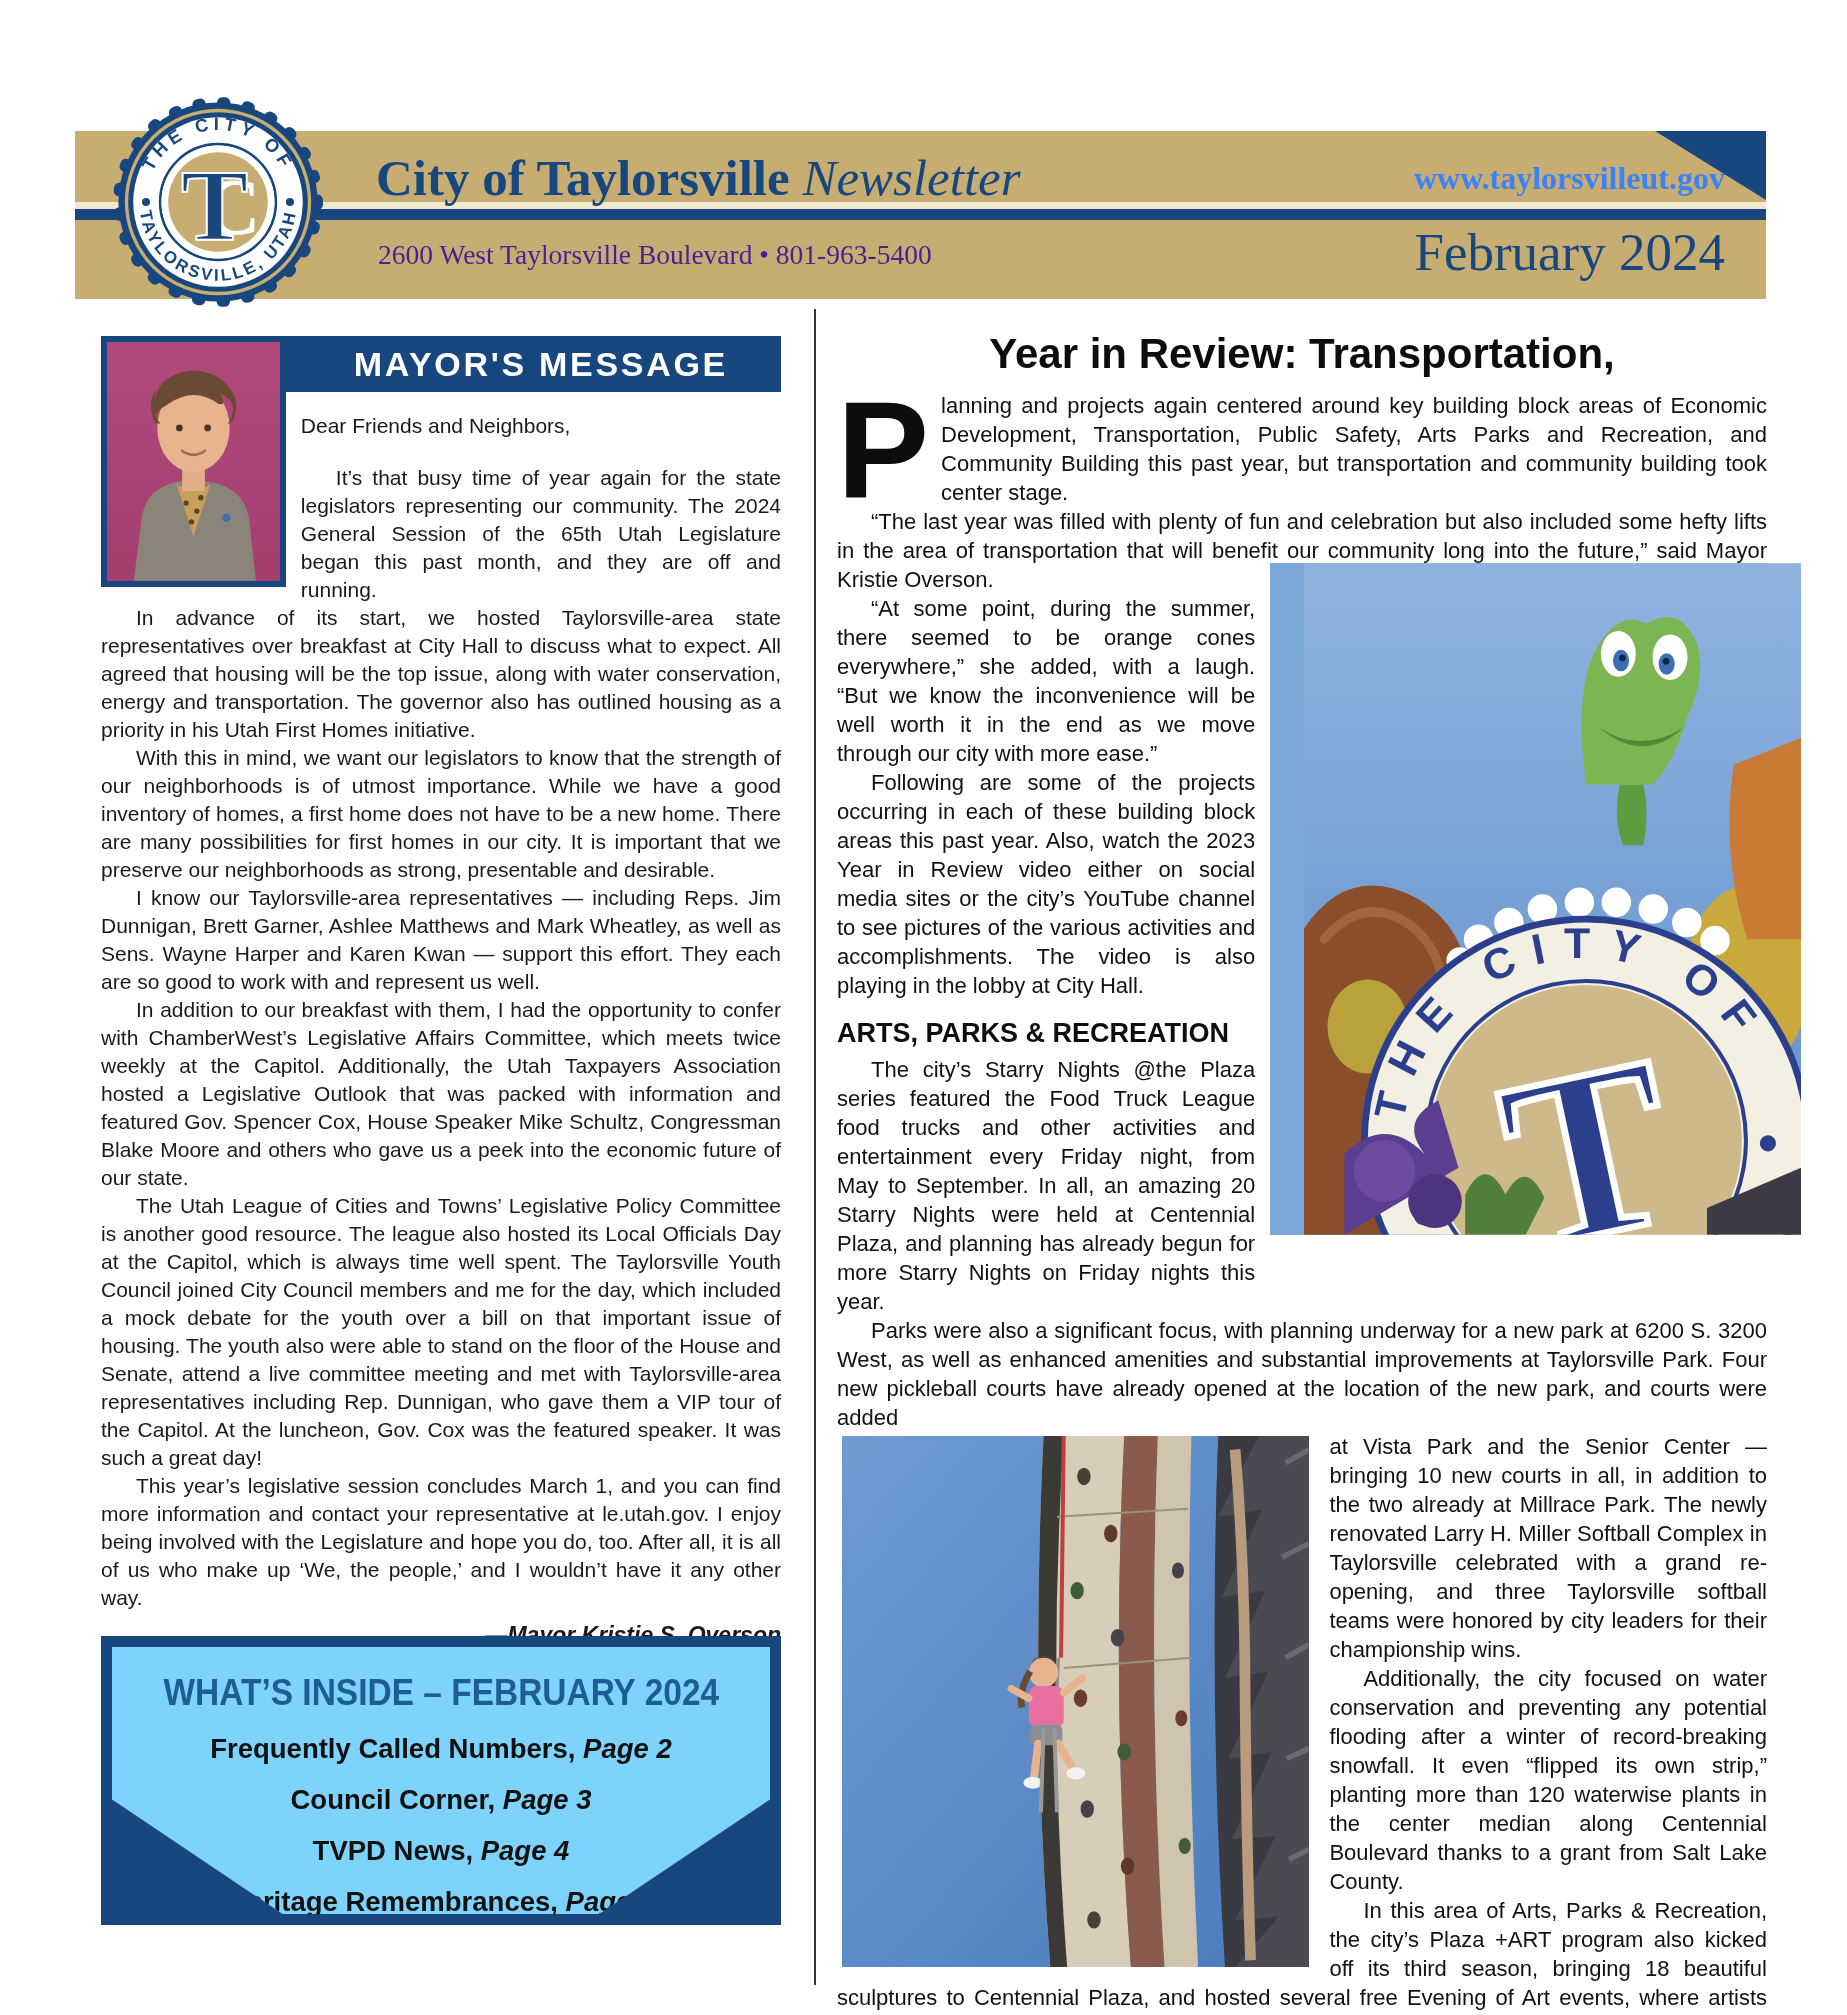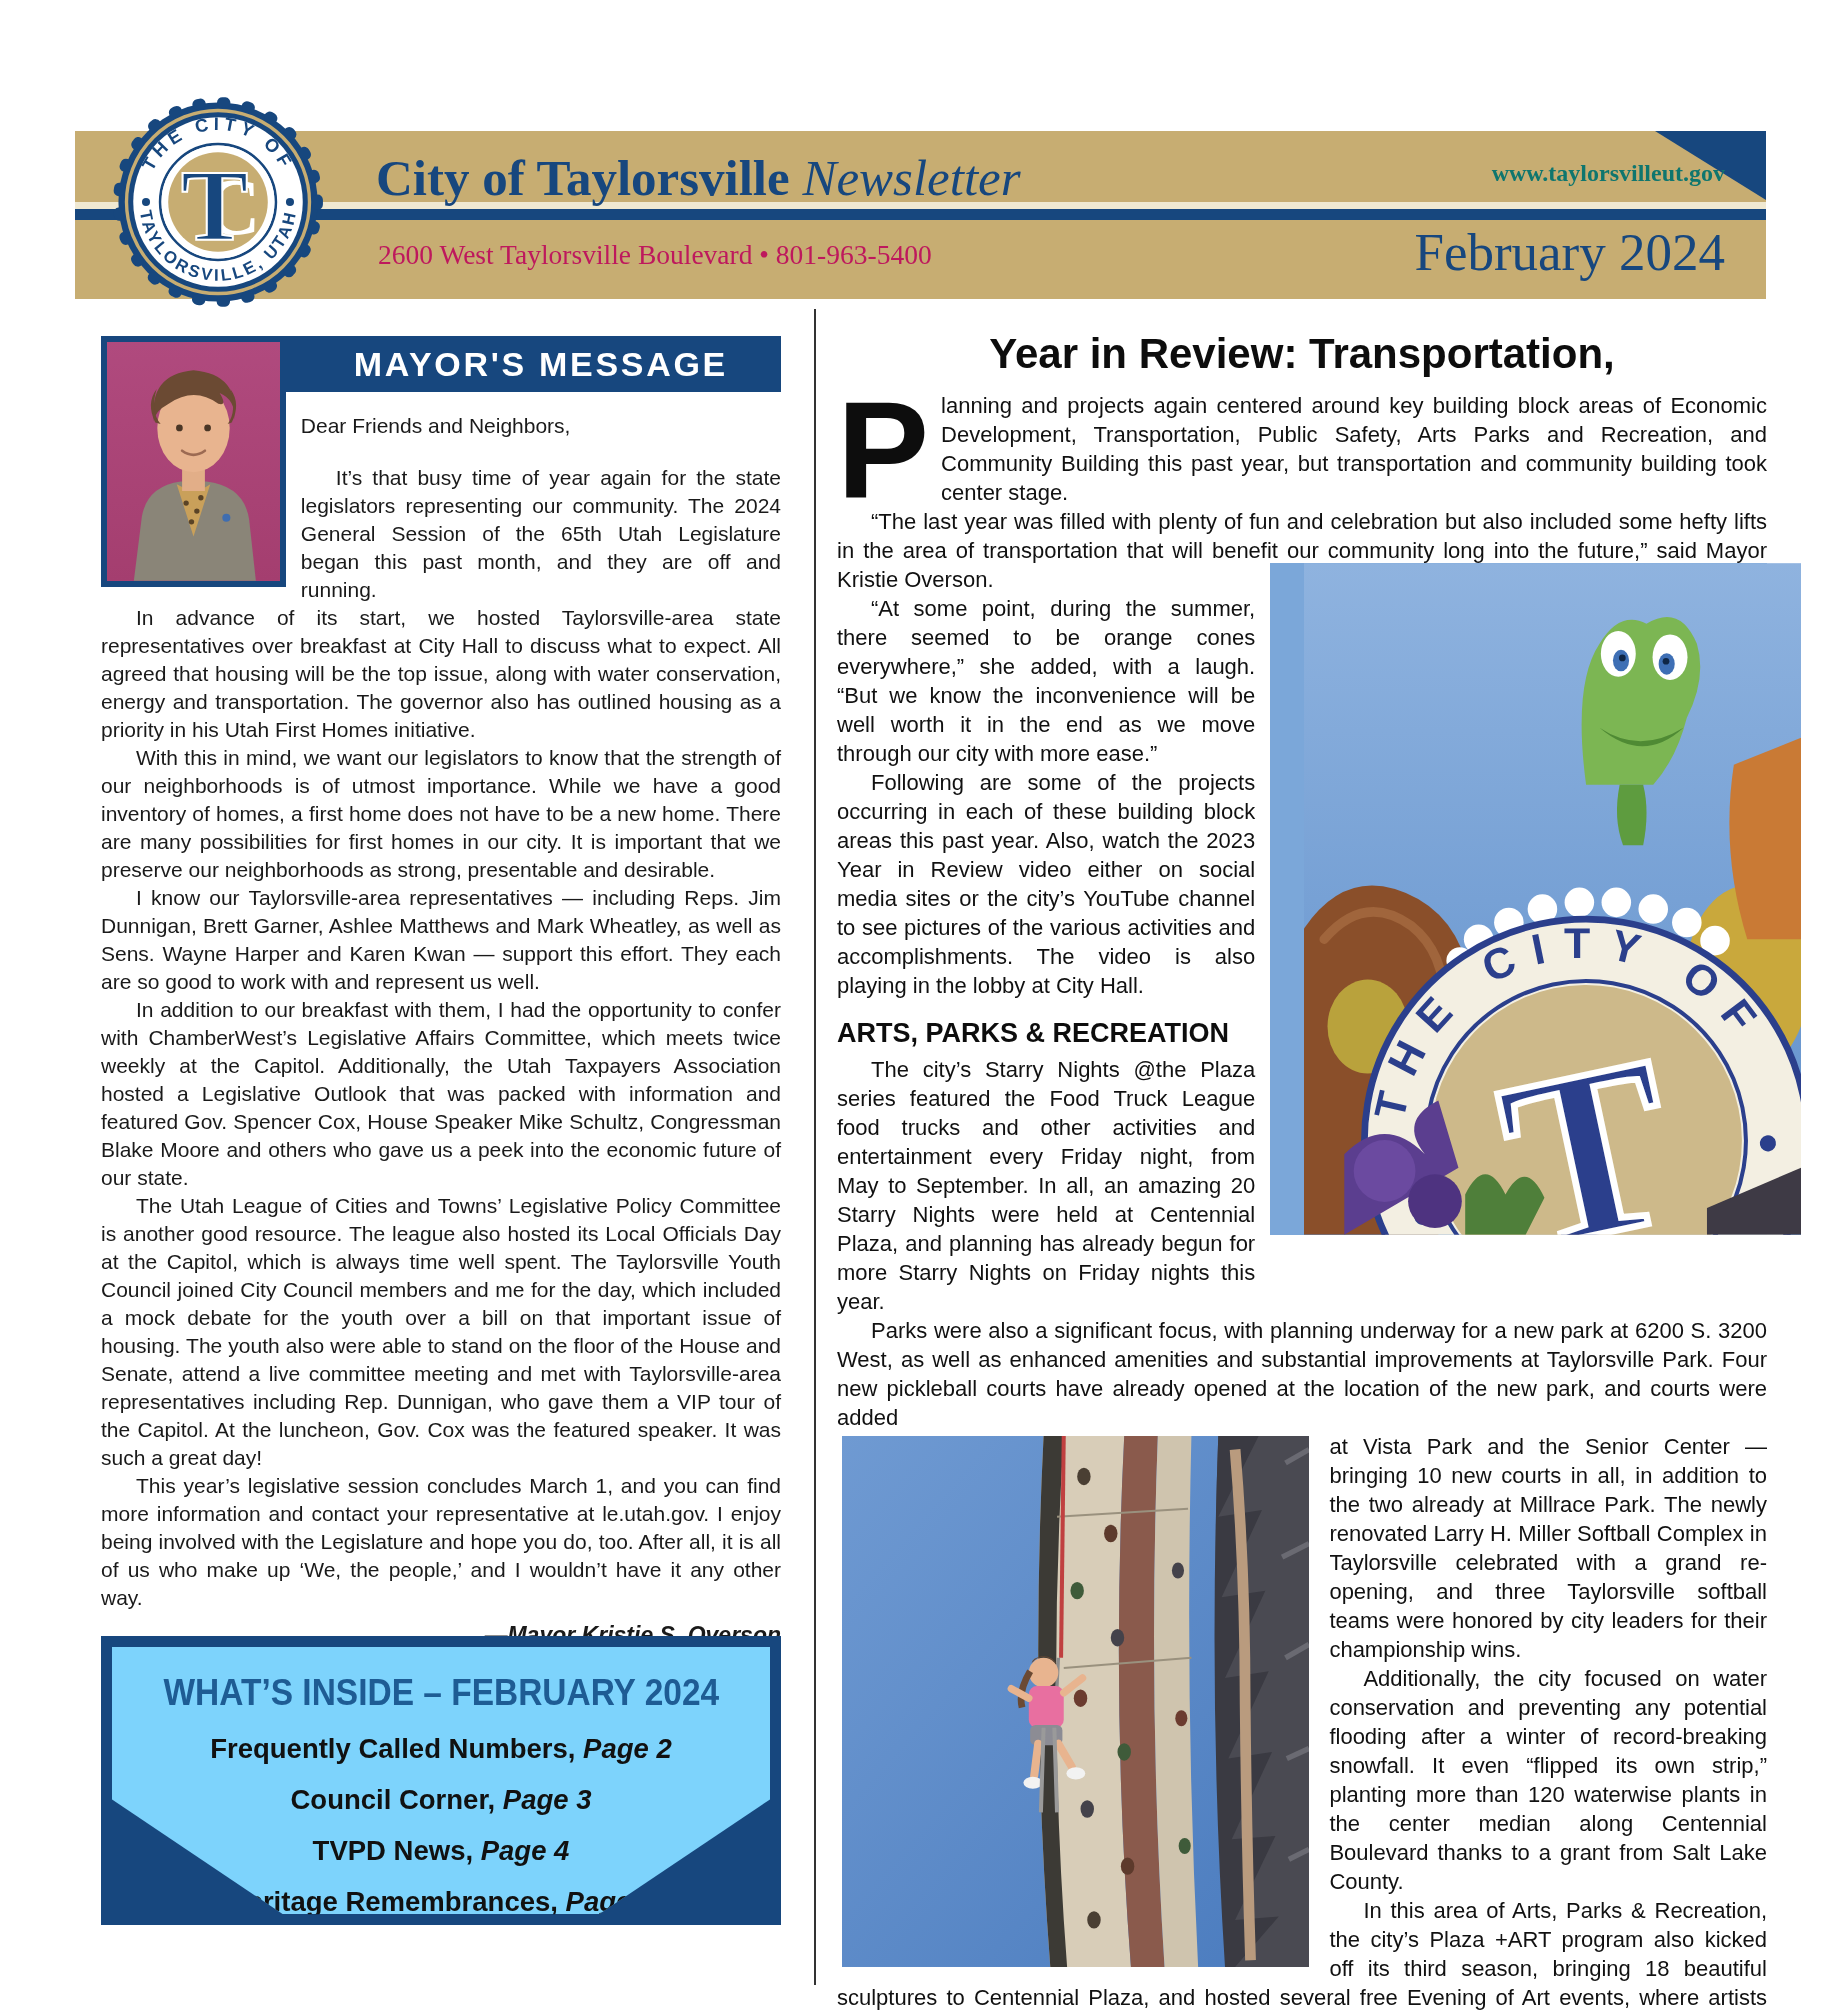--- a/index.html
+++ b/index.html
@@ -10,23 +10,23 @@
   .banner{position:absolute;left:75px;top:131px;width:1691px;height:168px;background:#C7AD72;}
   .banner-stripe-cream{position:absolute;left:0;top:71px;width:100%;height:6.7px;background:#F0E9D2;}
   .banner-stripe-navy{position:absolute;left:0;top:78px;width:100%;height:10.7px;background:#17477E;}
   .banner-corner{position:absolute;right:0;top:0;width:111px;height:69px;background:#17477E;
     clip-path:polygon(0 0,100% 0,100% 100%);}
   .masthead-title{position:absolute;left:376px;top:149px;font-family:"Liberation Serif",serif;
     font-size:51px;color:#17477E;white-space:nowrap;z-index:3;}
   .masthead-title .t-bold{font-weight:bold;}
   .masthead-title .t-italic{font-style:italic;font-weight:normal;text-align:right;}
   .masthead-url{position:absolute;right:122px;top:160px;font-family:"Liberation Serif",serif;
-    font-size:24px;font-weight:bold;color:#0f766e;z-index:3;}
+    font-size:32px;font-weight:bold;color:#3b82f6;z-index:3;}
   .masthead-address{position:absolute;left:378px;top:239px;font-family:"Liberation Serif",serif;
-    font-size:27.5px;color:#be185d;z-index:3;}
+    font-size:27.5px;color:#4c1d95;z-index:3;}
   .masthead-date{position:absolute;right:122px;top:222px;font-family:"Liberation Serif",serif;
     font-size:53px;font-weight:normal;color:#17477E;z-index:3;}
   .seal{position:absolute;left:107px;top:91px;width:222px;height:222px;z-index:4;}
 
   
   .col-divider{position:absolute;left:814px;top:309px;width:2px;height:1676px;background:#333;}
 
   
   .left-col{position:absolute;left:101px;top:336px;width:680px;color:#1a1a1a;}
   .mayor-photo{float:left;width:173px;height:239px;border:6.7px solid #17477E;margin:0 14.8px 9.4px 0;

